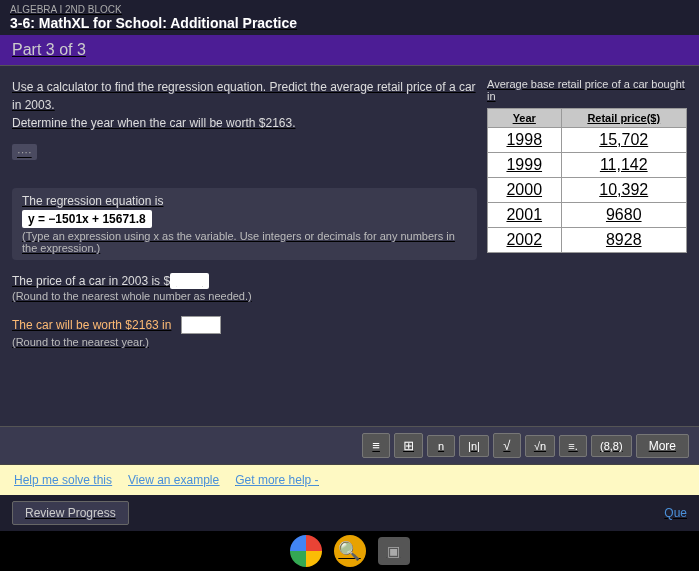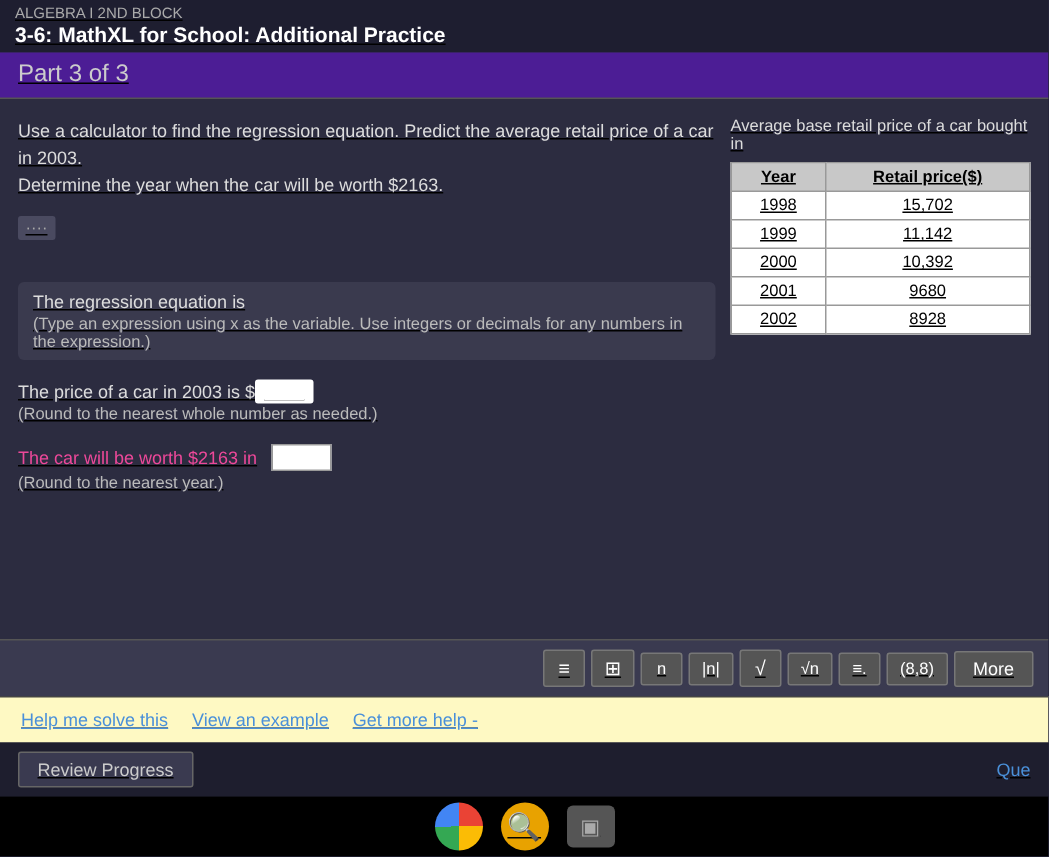--- a/index.html
+++ b/index.html
@@ -82,21 +82,21 @@
       background: #c8c8c8;
       border: 1px solid #999;
       padding: 3px 8px;
       font-size: 11px;
       text-align: center;
       color: #000;
     }
     .data-table td {
       border: 1px solid #999;
       padding: 3px 8px;
-      font-size: 11px;
+      font-size: 16px;
       text-align: center;
       color: #000;
       background: #fff;
       margin-left: 48px;
     }
     .answer-box-wrapper {
       background: #3a3a4e;
       border-radius: 4px;
       padding: 6px 10px;
       margin-top: 16px;
@@ -133,21 +133,21 @@
       border-radius: 2px;
       font-weight: bold;
       font-size: 12px;
     }
     .price-note {
       color: #bbb;
       font-size: 11px;
       margin-top: 2px;
     }
     .year-line {
-      color: #ec4899;
+      color: #fdba74;
       font-size: 12px;
       margin-top: 6px;
       display: flex;
       align-items: center;
       gap: 10px;
     }
     .input-box {
       display: inline-block;
       width: 40px;
       height: 18px;
@@ -276,20 +276,23 @@
           <span>Use a calculator to find the regression equation. Predict the average retail price of a car in 2003.</span><br>
           <span>Determine the year when the car will be worth $2163.</span>
         </div>
 
         <div class="calc-area">
           <span class="calc-icon">····</span>
         </div>
 
         <div class="answer-box-wrapper">
           <div class="regression-label">The regression equation is</div>
+          <div style="margin: 2px 0;">
+            <span class="regression-eq">y = −1501x + 15671.8</span>
+          </div>
           <div class="regression-note">(Type an expression using x as the variable. Use integers or decimals for any numbers in the expression.)</div>
         </div>
 
         <div>
           <div class="price-line">
             <span>The price of a car in 2003 is $</span><span class="underline-answer price-value">6666</span>
           </div>
           <div class="price-note">(Round to the nearest whole number as needed.)</div>
         </div>
 

